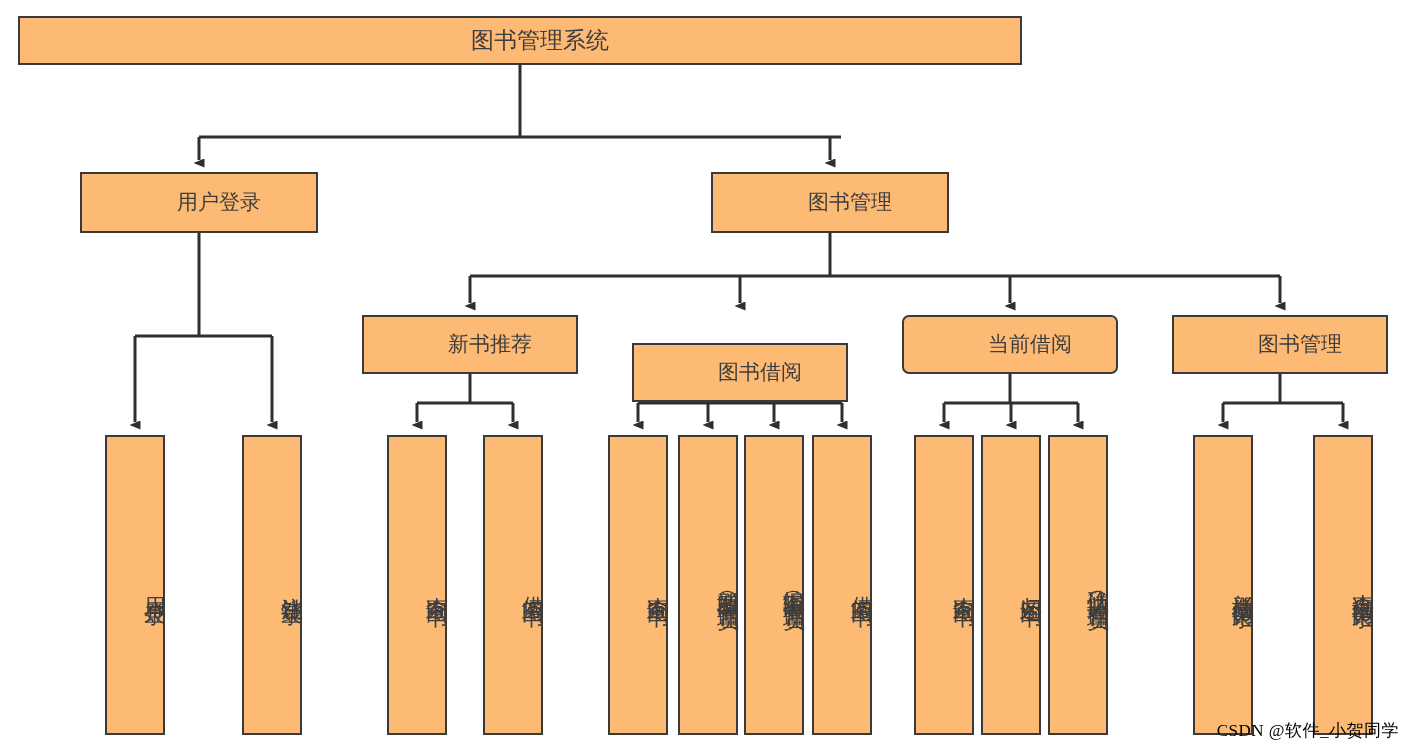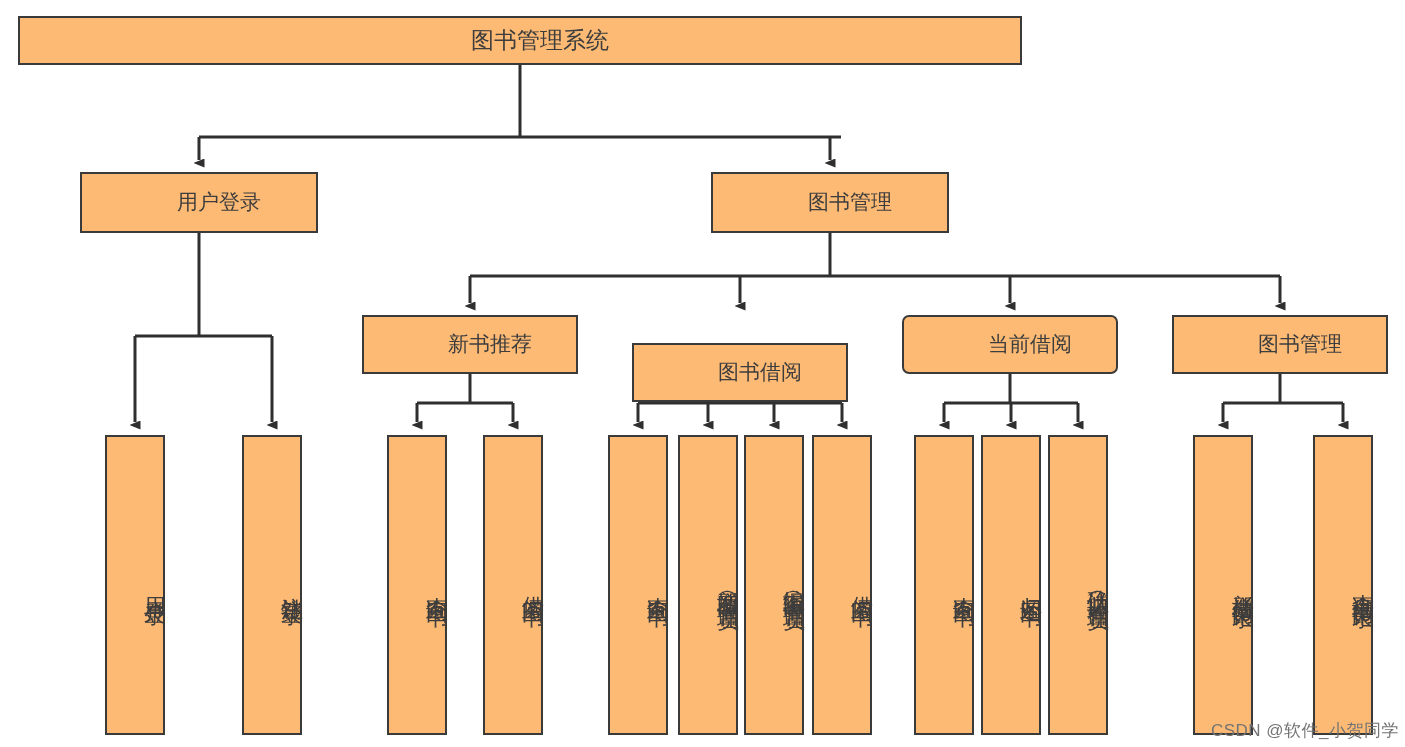--- a/index.html
+++ b/index.html
@@ -53,24 +53,24 @@
     font-size: 22px;
     letter-spacing: 3px;
     line-height: 1;
     white-space: nowrap;
   }
   #watermark {
     position: absolute;
     right: 6px;
     bottom: 5px;
     font-size: 17px;
-    color: #737373;
+    color: #000000;
     letter-spacing: 0.5px;
     white-space: nowrap;
-    font-family: Liberation Sans, sans-serif;
+    font-family: Liberation Serif, serif;
   }
 </style>
 </head>
 <body>
 
 <div id="canvas">
 
   <svg id="connectors" viewBox="0 0 1405 747" xmlns="http://www.w3.org/2000/svg">
     <defs>
       <marker id="arrow" markerWidth="9" markerHeight="11" refX="1.5" refY="5.5" orient="auto" markerUnits="userSpaceOnUse">

